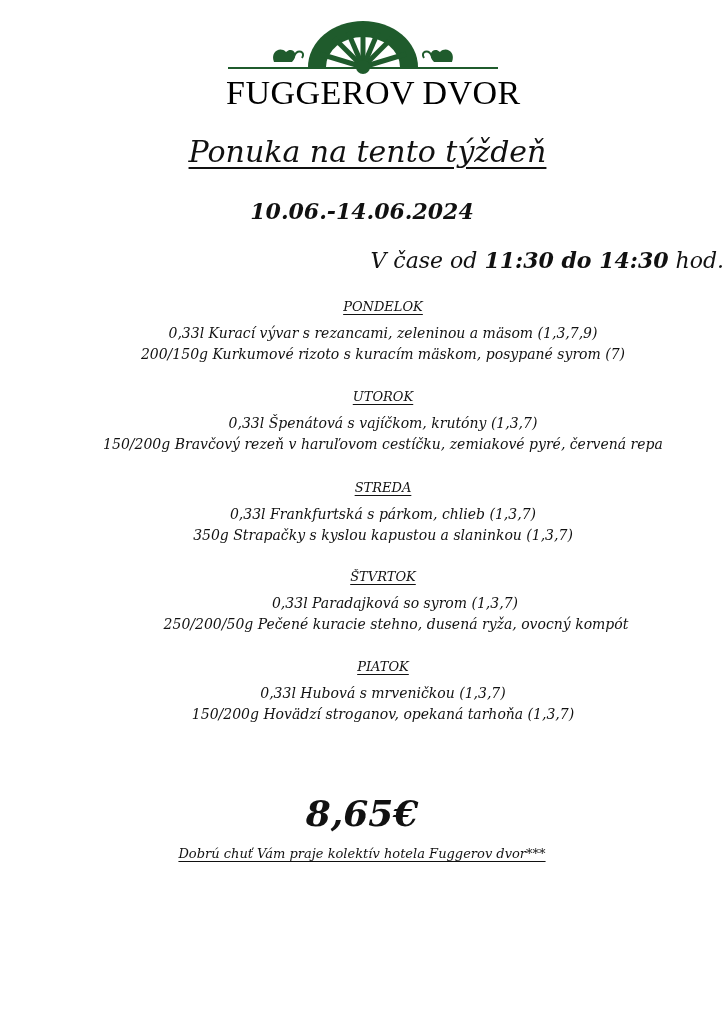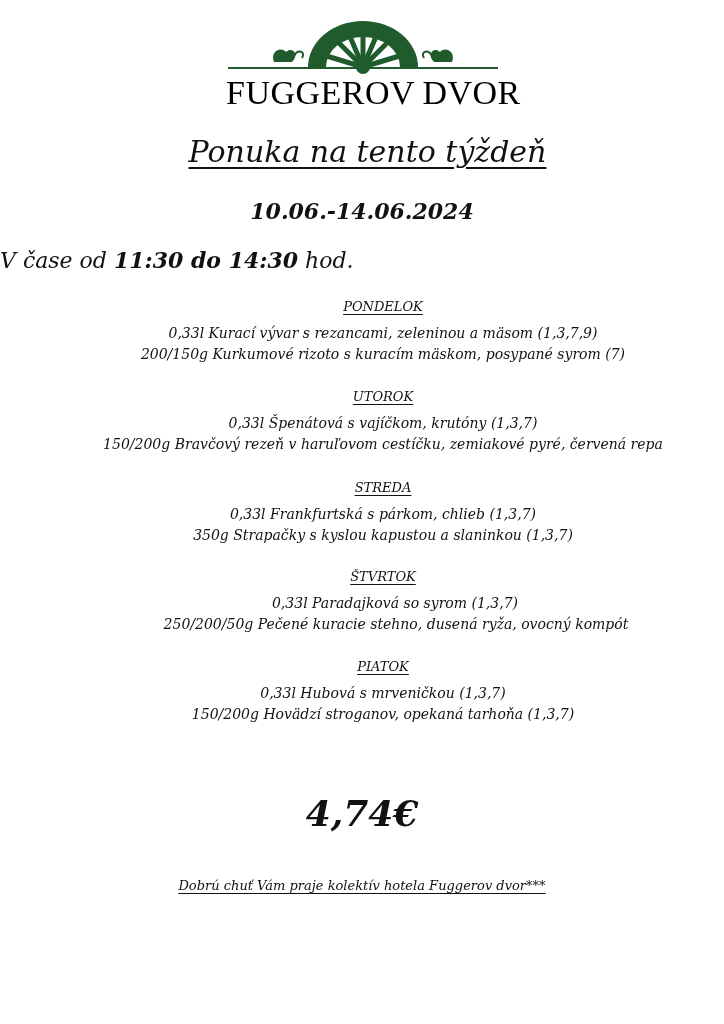--- a/index.html
+++ b/index.html
@@ -4,27 +4,27 @@
 <style>
   html, body { margin:0; padding:0; background:#ffffff; }
   body { width:724px; height:1024px; position:relative; overflow:hidden; color:#111; font-family:"DejaVu Serif", serif; }
   .logo { position:absolute; left:226px; top:18px; width:274px; height:92px; }
   .logo svg { display:block; }
   .logo-text { position:absolute; left:0; right:0; top:56px; text-align:center; font-family:"Liberation Serif", serif; color:#000000; font-size:27px; letter-spacing:0.5px; white-space:nowrap; }
   .logo-text .big { font-size:34px; }
   .title { position:absolute; left:0; right:0; top:134px; text-align:center; font-family:"DejaVu Serif", serif; font-style:italic; font-size:30px;padding-left:11px; }
   .title span { text-decoration:underline; text-decoration-thickness:2px; text-underline-offset:5px; }
   .dates { position:absolute; left:0; right:0; top:198px; text-align:center; font-family:"DejaVu Serif", serif; font-style:italic; font-weight:bold; font-size:22px; }
-  .hours { position:absolute; left:0; right:0; top:247px; text-align:left; font-family:"DejaVu Serif", serif; font-style:italic; font-size:22px; }
+  .hours { position:absolute; left:0; right:0; top:247px; text-align:right; font-family:"DejaVu Serif", serif; font-style:italic; font-size:22px; }
   .hours b { font-weight:bold; }
   .day { position:absolute; left:0; right:0; text-align:center; font-family:"DejaVu Serif", serif; font-style:italic;margin-left:42px; }
   .day .dname { font-size:13px; text-decoration:underline; text-underline-offset:3px; display:block; }
   .day .item { font-size:14px; display:block; line-height:21px; white-space:nowrap; }
   .price { position:absolute; left:0; right:0; top:792px; text-align:center; font-family:"DejaVu Serif", serif; font-style:italic; font-weight:bold; font-size:36px; }
-  .footer { position:absolute; left:0; right:0; top:846px; text-align:center; font-family:"DejaVu Serif", serif; font-style:italic; font-size:13px;margin-top:32px; }
+  .footer { position:absolute; left:0; right:0; top:846px; text-align:center; font-family:"DejaVu Serif", serif; font-style:italic; font-size:13px; }
   .footer span { text-decoration:underline; text-underline-offset:3px; }
 </style>
 </head>
 <body>
 
 <div class="logo">
   <svg width="274" height="60" viewBox="0 0 274 60">
     <line x1="2" y1="50" x2="272" y2="50" stroke="#1f5b2c" stroke-width="2"></line>
     <path d="M82 49 A55 46 0 0 1 192 49 Z" fill="#1f5b2c"></path>
     <path d="M100 49 A37 30 0 0 1 174 49 Z" fill="#ffffff"></path>
@@ -83,15 +83,15 @@
   <span class="item" style="padding-left:26px">250/200/50g Pečené kuracie stehno, dusená ryža, ovocný kompót</span>
 </div>
 
 <div class="day" style="top:659px">
   <span class="dname">PIATOK</span>
   <div style="height:9px"></div>
   <span class="item">0,33l  Hubová s mrveničkou (1,3,7)</span>
   <span class="item">150/200g Hovädzí stroganov, opekaná tarhoňa (1,3,7)</span>
 </div>
 
-<div class="price">4,74€</div>
+<div class="price">8,65€</div>
 
 <div class="footer"><span>Dobrú chuť Vám praje kolektív  hotela Fuggerov dvor***</span></div>
 
 </body></html>

